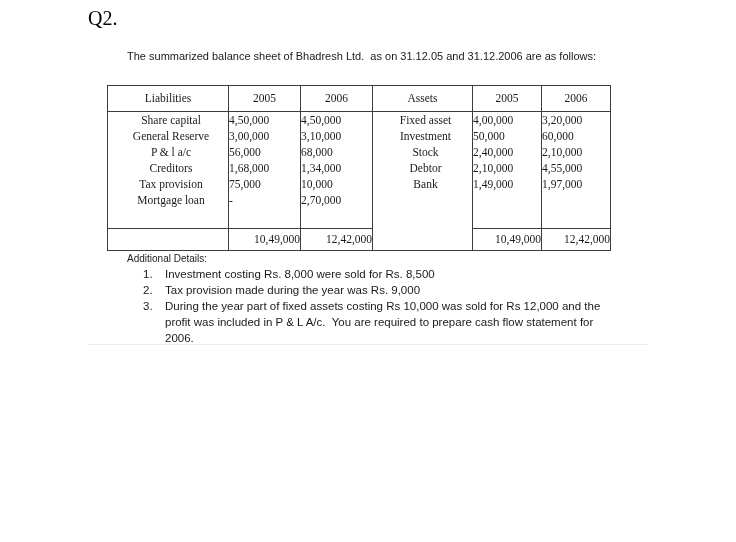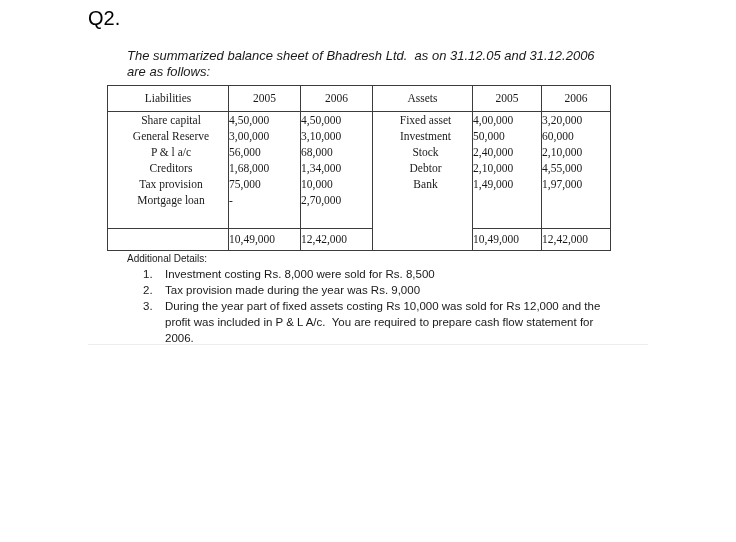--- a/index.html
+++ b/index.html
@@ -14,38 +14,37 @@
     font-family: "Liberation Sans", sans-serif;
     color: #1a1a1a;
     overflow: hidden;
   }
 
   
   #q-heading {
     position: absolute;
     left: 88px;
     top: 6px;
-    font-family: Liberation Sans, sans-serif;
+    font-family: Liberation Serif, serif;
     font-size: 20px;
     line-height: 24px;
     color: #000000;
     white-space: pre;
   }
 
   
   #intro {
     position: absolute;
     left: 127px;
     top: 48px;
     width: 470px;
-    font-size: 13px;
+    font-size: 11px;
     line-height: 16px;
     color: #1a1a1a;
     white-space: pre-wrap;
-    font-style: italic;
   }
 
   
   #bs-table {
     position: absolute;
     left: 107px;
     top: 85px;
     width: 503px;
     border-collapse: collapse;
     table-layout: fixed;
@@ -88,21 +87,21 @@
   }
   .blk.names .line { padding-left: 6px; text-align: center; }
   .blk.nums  .line { padding-right: 6px; text-align: left; }
 
   
   .tot-cell {
     height: 21px;
     line-height: 21px;
     white-space: pre;
   }
-  .tot-cell.num { text-align: left; padding-right: 6px; }
+  .tot-cell.num { text-align: right; padding-right: 6px; }
   .tot-cell.blank { }
 
   
   .nodiv-bottom { border-bottom: none !important; }
   .nodiv-top    { border-top: none !important; }
 
   
   #add-title {
     position: absolute;
     left: 127px;

